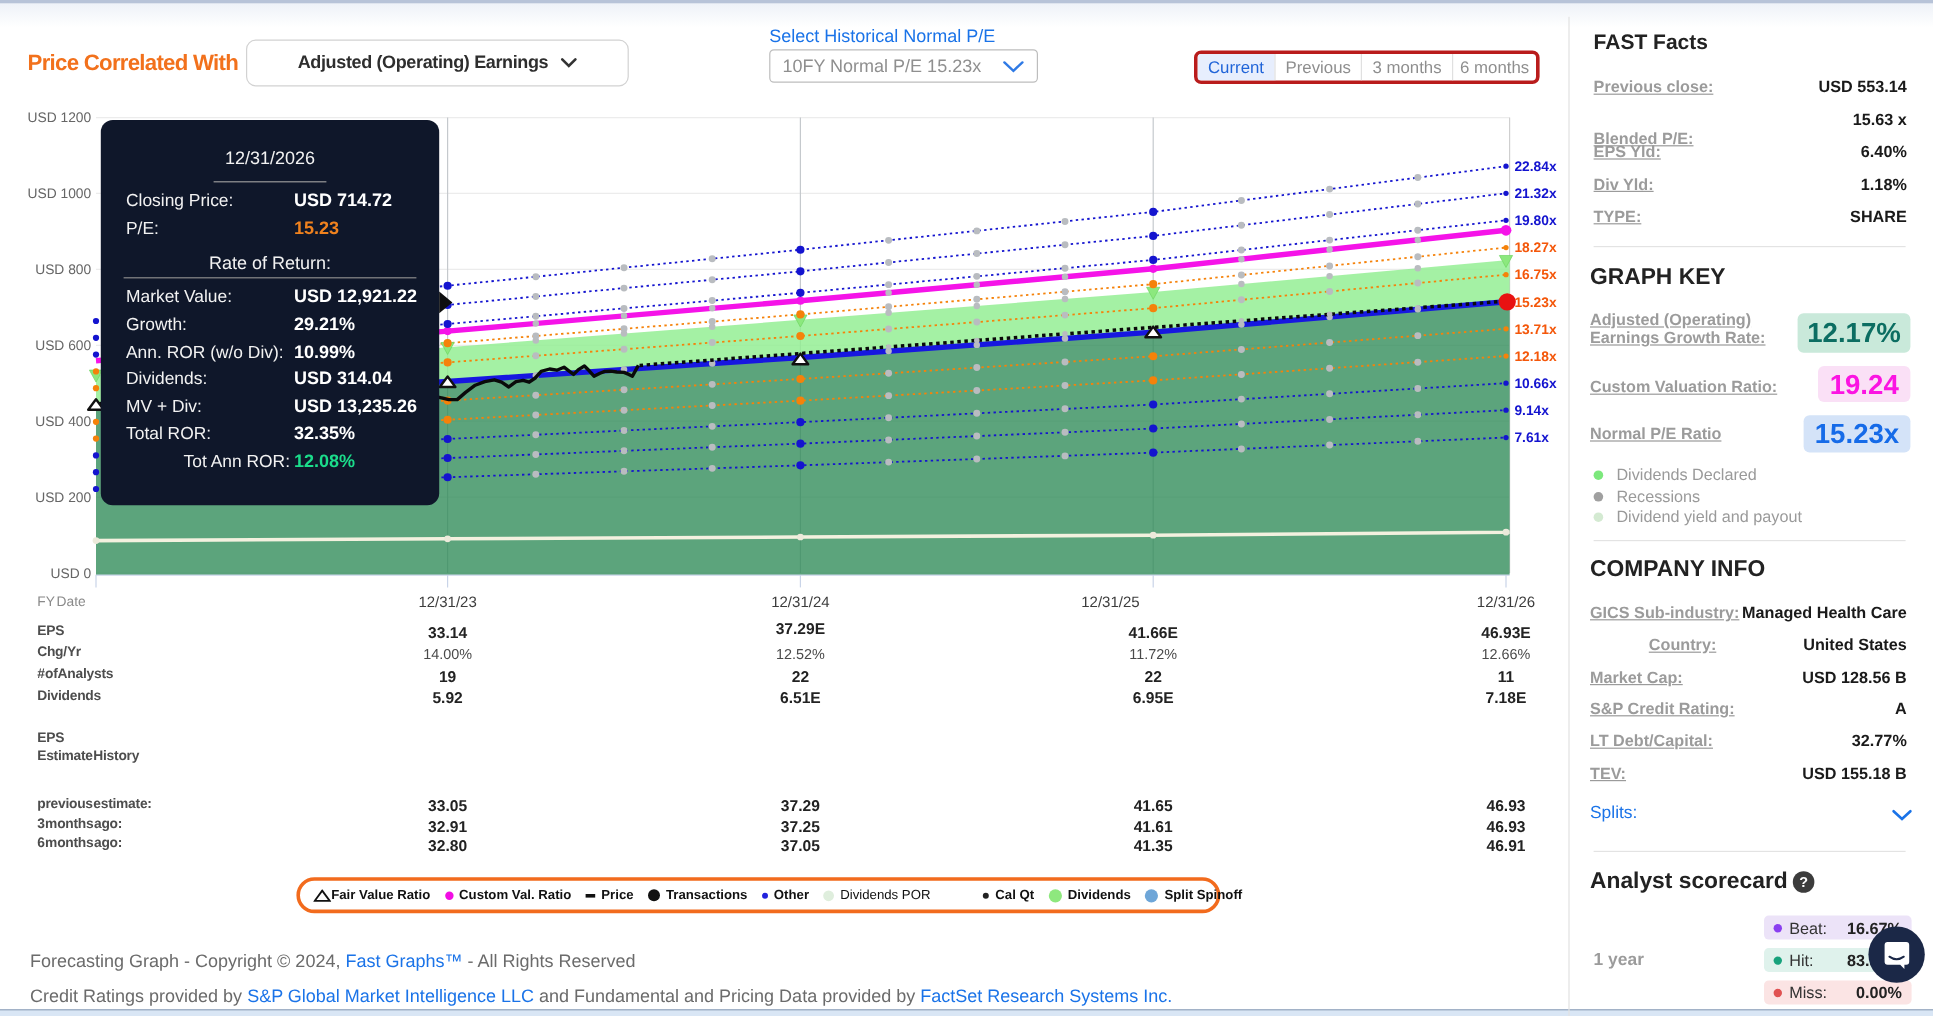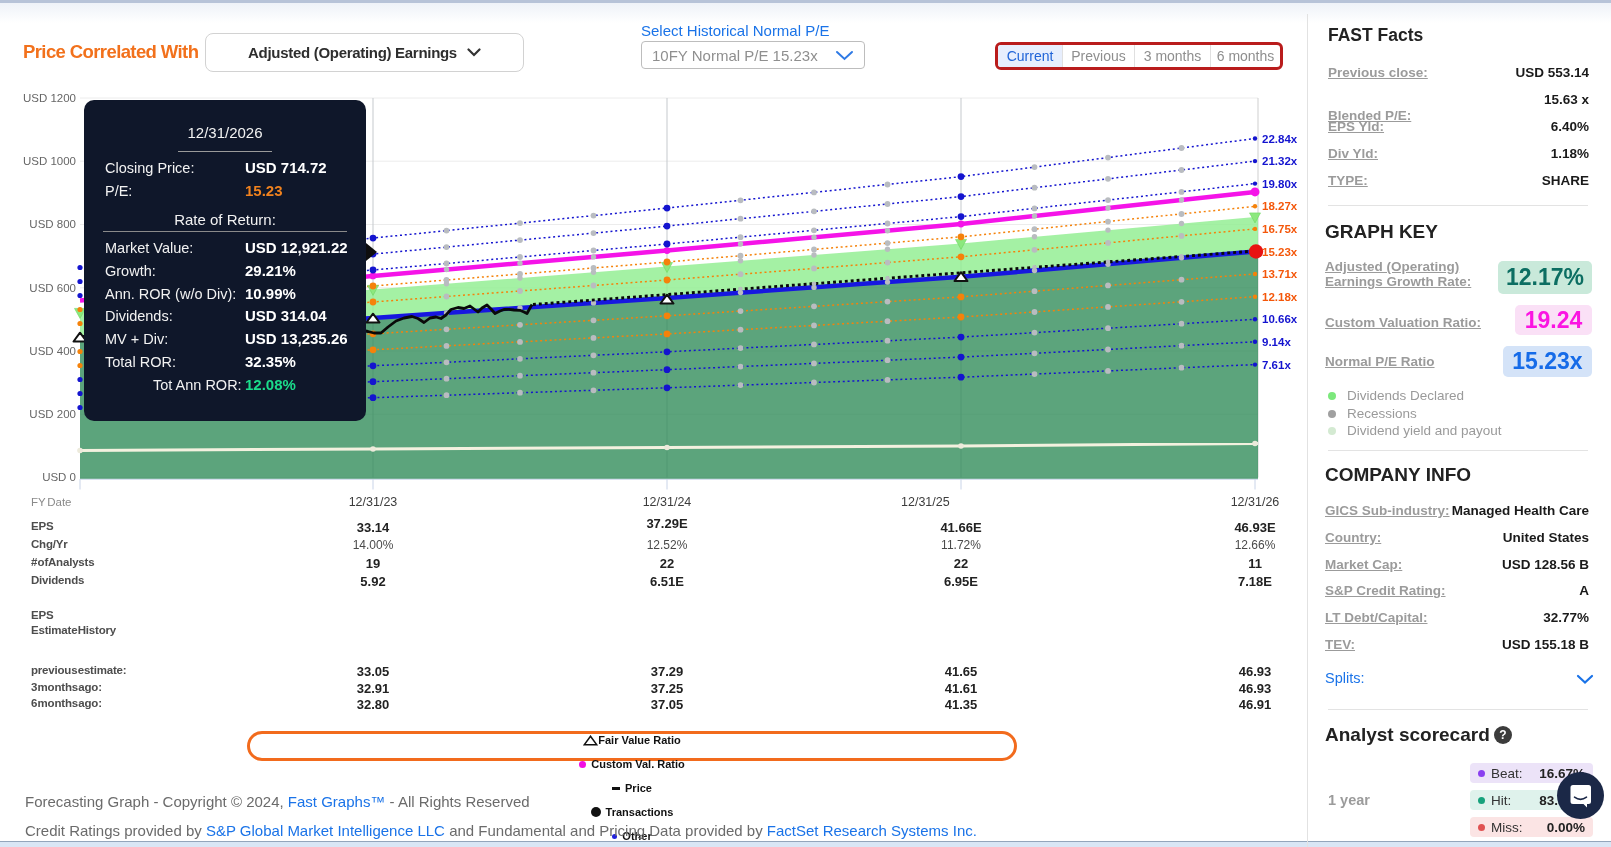--- a/index.html
+++ b/index.html
@@ -380,21 +380,21 @@
 <div class="lbl" style="position:absolute;left:31px;top:681px;">3 months ago:</div>
 <div class="val" style="position:absolute;left:313px;top:681px;width:120px;text-align:center;">32.91</div>
 <div class="val" style="position:absolute;left:607px;top:681px;width:120px;text-align:center;">37.25</div>
 <div class="val" style="position:absolute;left:901px;top:681px;width:120px;text-align:center;">41.61</div>
 <div class="val" style="position:absolute;left:1195px;top:681px;width:120px;text-align:center;">46.93</div>
 <div class="lbl" style="position:absolute;left:31px;top:697px;">6 months ago:</div>
 <div class="val" style="position:absolute;left:313px;top:697px;width:120px;text-align:center;">32.80</div>
 <div class="val" style="position:absolute;left:607px;top:697px;width:120px;text-align:center;">37.05</div>
 <div class="val" style="position:absolute;left:901px;top:697px;width:120px;text-align:center;">41.35</div>
 <div class="val" style="position:absolute;left:1195px;top:697px;width:120px;text-align:center;">46.91</div>
-<div style="position:absolute;left:247px;top:731px;width:770px;height:30px;border:3px solid #f26b1d;border-radius:15px;display:flex;align-items:center;padding:0 11px;gap:12px;flex-direction:column;">
+<div style="position:absolute;left:247px;top:731px;width:770px;height:30px;border:3px solid #f26b1d;border-radius:15px;display:flex;align-items:center;padding:0 11px;gap:12px;">
     <span style="display:flex;align-items:center;font-size:11px;font-weight:bold;color:#111;white-space:nowrap;"><svg width="15" height="11" viewBox="0 0 15 11">
         <path d="M7.5,1.2 L13.8,9.8 L1.2,9.8 Z" fill="#fff" stroke="#111" stroke-width="1.5"></path>
       </svg>Fair Value Ratio</span>
     <span style="display:flex;align-items:center;font-size:11px;font-weight:bold;color:#111;white-space:nowrap;"><span style="display:inline-block;width:7px;height:7px;border-radius:50%;background:#f20de4;margin-right:5px;"></span>Custom Val. Ratio</span>
     <span style="display:flex;align-items:center;font-size:11px;font-weight:bold;color:#111;white-space:nowrap;"><span style="display:inline-block;width:8px;height:3px;background:#111;margin-right:5px;"></span>Price</span>
     <span style="display:flex;align-items:center;font-size:11px;font-weight:bold;color:#111;white-space:nowrap;"><span style="display:inline-block;width:10px;height:10px;border-radius:50%;background:#111;margin-right:5px;"></span>Transactions</span>
     <span style="display:flex;align-items:center;font-size:11px;font-weight:bold;color:#111;white-space:nowrap;"><span style="display:inline-block;width:5px;height:5px;border-radius:50%;background:#2222dd;margin-right:5px;"></span>Other</span>
     <span style="display:flex;align-items:center;font-size:11px;font-weight:normal;color:#111;white-space:nowrap;"><span style="display:inline-block;width:9px;height:9px;border-radius:50%;background:#dfeedd;margin-right:5px;"></span>Dividends POR</span>
     <span style="display:flex;align-items:center;font-size:11px;font-weight:bold;color:#111;white-space:nowrap;padding-left:32px;"><span style="display:inline-block;width:5px;height:5px;border-radius:50%;background:#222;margin-right:5px;"></span>Cal Qt</span>
     <span style="display:flex;align-items:center;font-size:11px;font-weight:bold;color:#111;white-space:nowrap;"><span style="display:inline-block;width:11px;height:11px;border-radius:50%;background:#8ee87e;margin-right:5px;"></span>Dividends</span>
@@ -424,21 +424,21 @@
 <div style="position:absolute;left:1328px;top:392px;width:8px;height:8px;border-radius:50%;background:#7ce87c;"></div>
 <div class="" style="position:absolute;left:1347px;top:388px;font-size:13.5px;color:#9a9a9a;">Dividends Declared</div>
 <div style="position:absolute;left:1328px;top:409.5px;width:8px;height:8px;border-radius:50%;background:#a0a0a0;"></div>
 <div class="" style="position:absolute;left:1347px;top:405.5px;font-size:13.5px;color:#9a9a9a;">Recessions</div>
 <div style="position:absolute;left:1328px;top:427.0px;width:8px;height:8px;border-radius:50%;background:#d4ead2;"></div>
 <div class="" style="position:absolute;left:1347px;top:423.0px;font-size:13.5px;color:#9a9a9a;">Dividend yield and payout</div>
 <div class="hr" style="top:450px;"></div>
 <div class="" style="position:absolute;left:1325px;top:464px;font-size:19px;font-weight:bold;color:#222;">COMPANY INFO</div>
 <div class="sbl" style="position:absolute;left:1325px;top:503px;">GICS Sub-industry:</div>
 <div class="sbv" style="top:503px;">Managed Health Care</div>
-<div class="sbl" style="position:absolute;left:1325px;top:529.8px;">Country:</div>
+<div class="sbl" style="position:absolute;left:1374px;top:529.8px;">Country:</div>
 <div class="sbv" style="top:529.8px;">United States</div>
 <div class="sbl" style="position:absolute;left:1325px;top:556.5999999999999px;">Market Cap:</div>
 <div class="sbv" style="top:556.5999999999999px;">USD 128.56 B</div>
 <div class="sbl" style="position:absolute;left:1325px;top:583.3999999999999px;">S&amp;P Credit Rating:</div>
 <div class="sbv" style="top:583.3999999999999px;">A</div>
 <div class="sbl" style="position:absolute;left:1325px;top:610.1999999999998px;">LT Debt/Capital:</div>
 <div class="sbv" style="top:610.1999999999998px;">32.77%</div>
 <div class="sbl" style="position:absolute;left:1325px;top:636.9999999999998px;">TEV:</div>
 <div class="sbv" style="top:636.9999999999998px;">USD 155.18 B</div>
 <div class="" style="position:absolute;left:1325px;top:670px;font-size:14.5px;color:#1a73e8;">Splits:</div>

